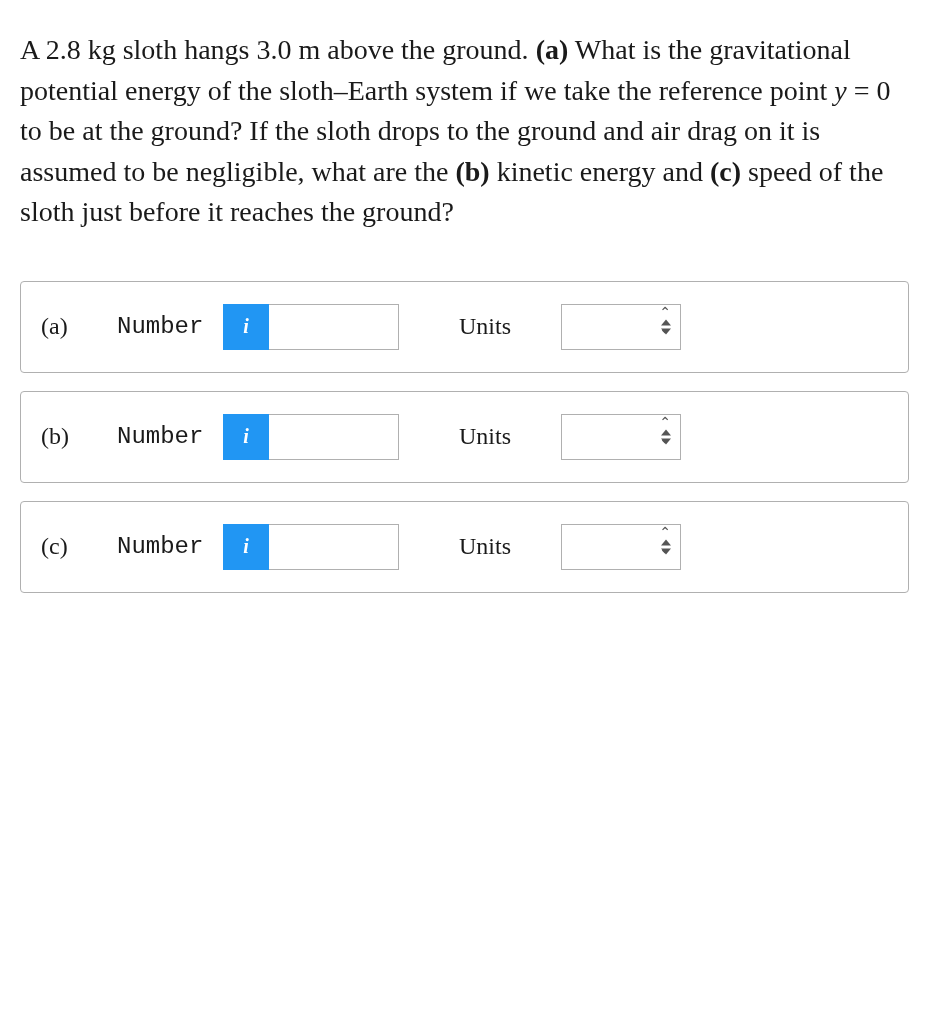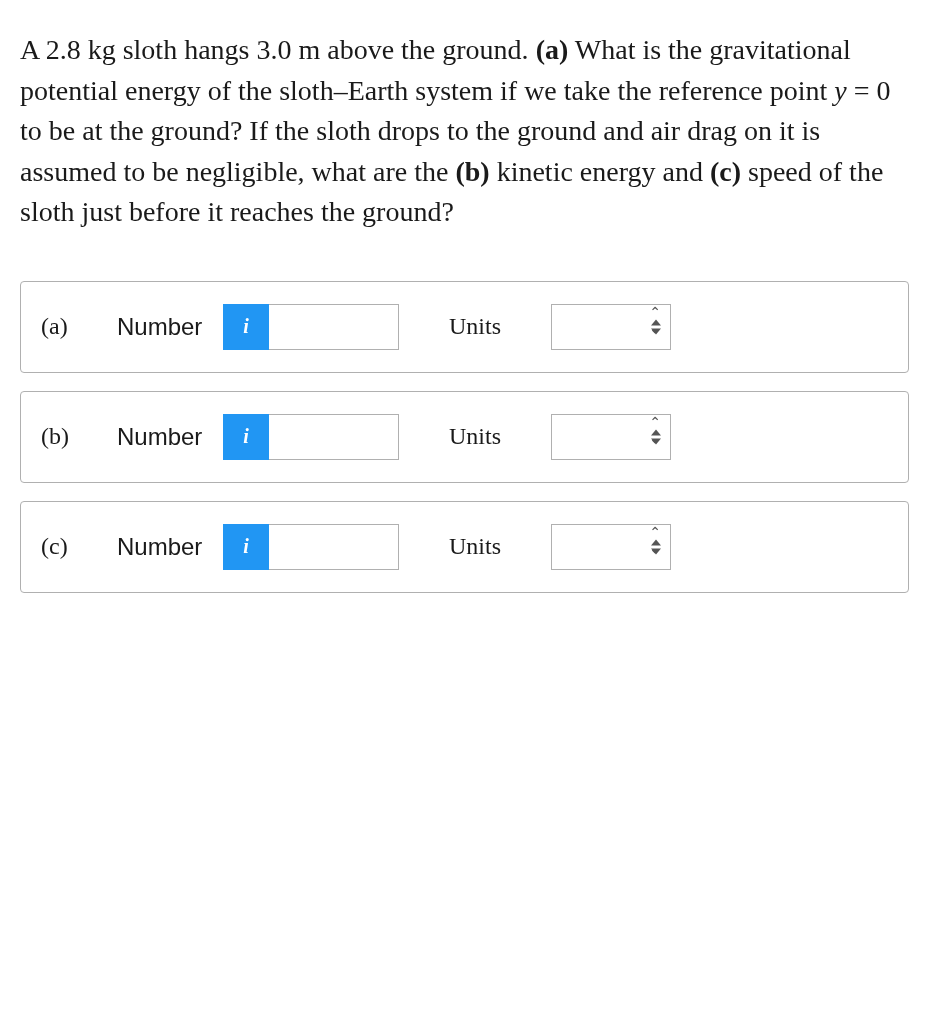--- a/index.html
+++ b/index.html
@@ -41,21 +41,21 @@
 
     .part-label {
       font-size: 24px;
       font-family: Georgia, serif;
       color: #1a1a1a;
       min-width: 60px;
     }
 
     .number-label {
       font-size: 24px;
-      font-family: Liberation Sans, sans-serif;
+      font-family: Liberation Mono, monospace;
       color: #1a1a1a;
       min-width: 90px;
     }
 
     .info-input-group {
       display: flex;
       align-items: stretch;
       height: 46px;
       flex: 0 0 180px;
     }
@@ -84,21 +84,21 @@
       height: 46px;
       font-size: 18px;
       padding: 0 8px;
       outline: none;
     }
 
     .units-label {
       font-size: 24px;
       font-family: Georgia, serif;
       color: #1a1a1a;
-      margin-left: 30px;
+      margin-left: 40px;
       min-width: 70px;
     }
 
     .units-select-wrapper {
       position: relative;
       display: inline-block;
       margin-left: 16px;
     }
 
     .units-select-wrapper::after {

